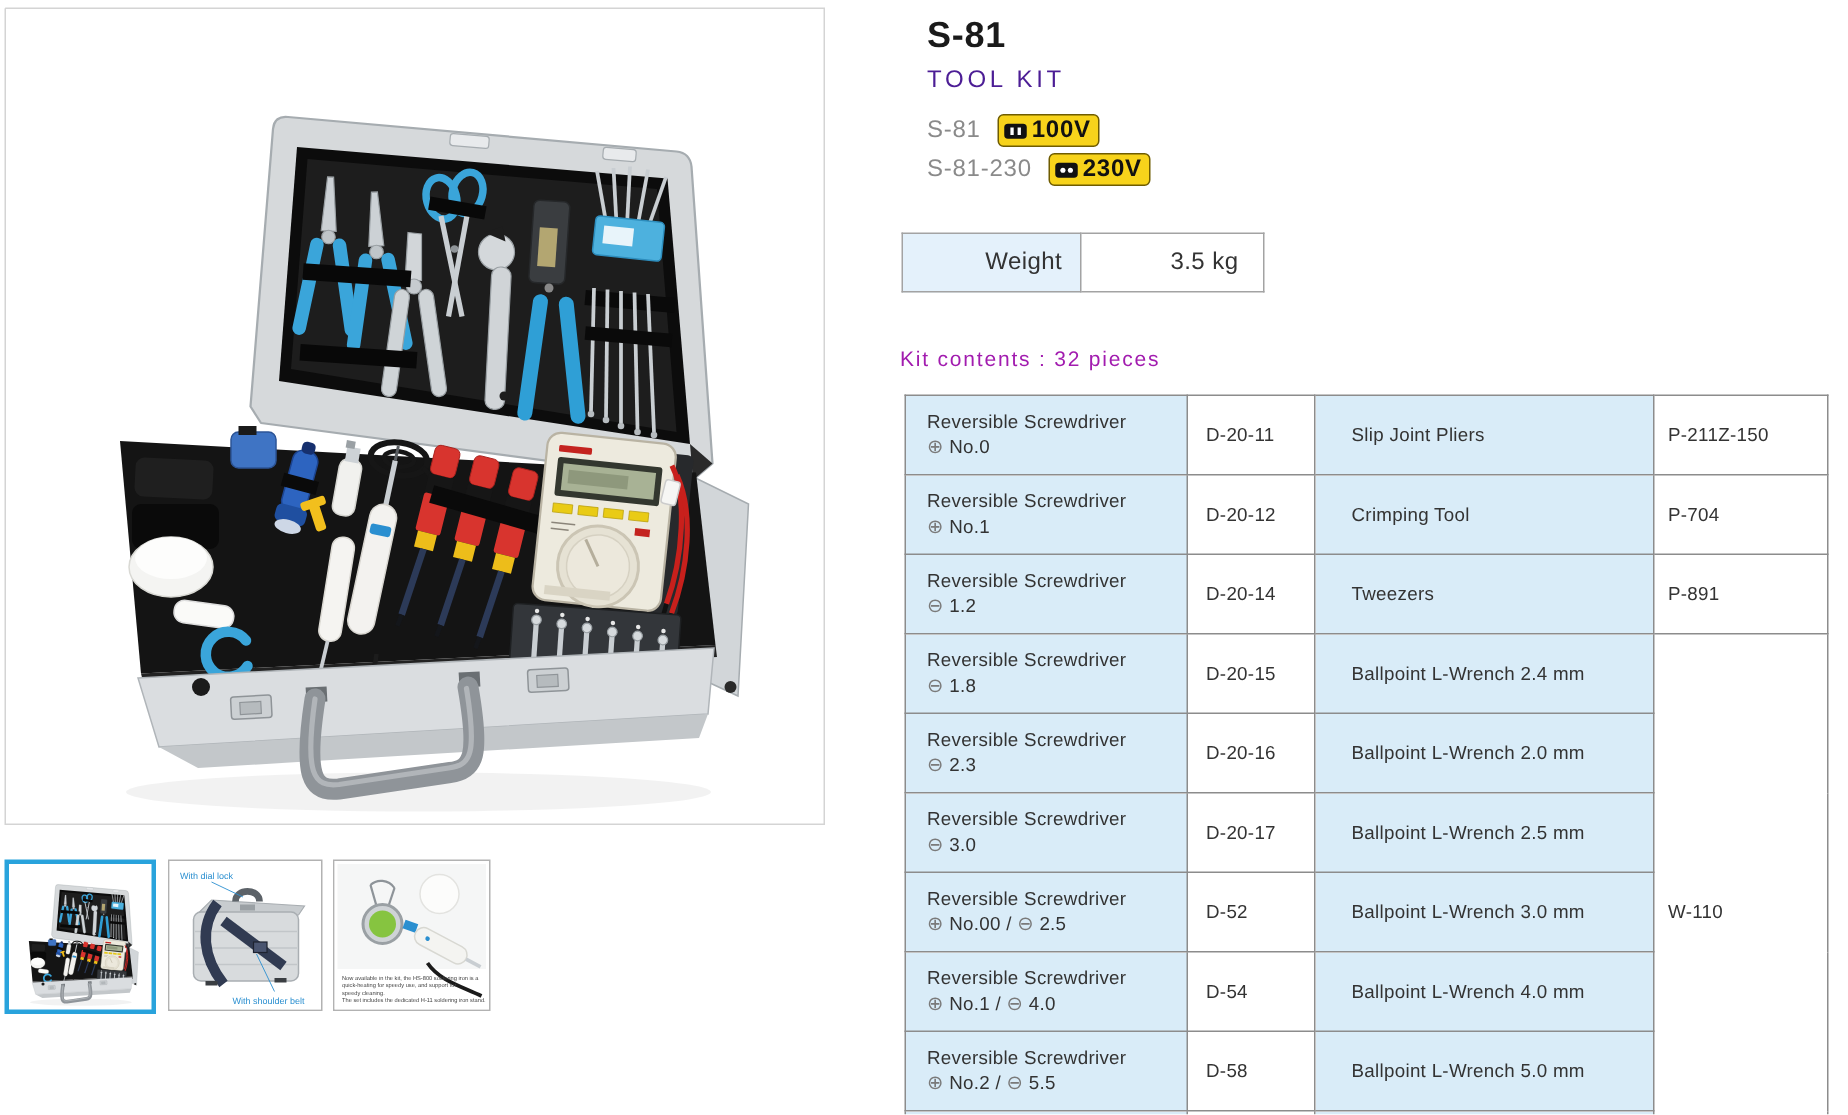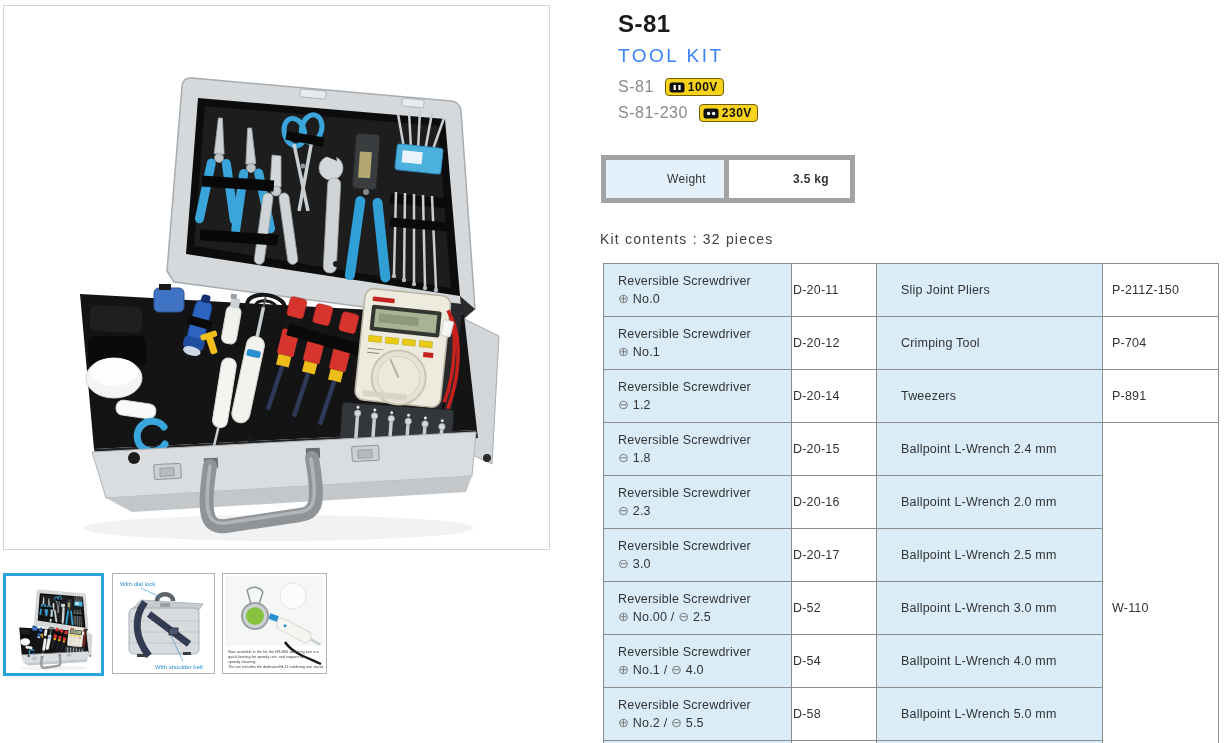--- a/index.html
+++ b/index.html
@@ -11,48 +11,48 @@
               border:1px solid #d4d4d4;background:#fff;}
   .thumb{position:absolute;top:573px;background:#fff;cursor:pointer;}
   .thumb svg{display:block;}
   .thumb-1{left:3px;width:95px;height:97px;border:3px solid #29a3dc;}
   .thumb-2{left:112px;width:101px;height:99px;border:1px solid #b2b2b2;}
   .thumb-3{left:222px;width:103px;height:99px;border:1px solid #b2b2b2;}
 
   
   .title{position:absolute;left:618px;top:10px;font-size:24px;font-weight:bold;
          color:#1a1a1a;letter-spacing:0.5px;}
-  .subtitle{position:absolute;left:618px;top:45px;font-size:19px;color:#3b82f6;
+  .subtitle{position:absolute;left:618px;top:45px;font-size:16px;color:#4c1d95;
             letter-spacing:2.5px;}
   .models{position:absolute;left:618px;top:74px;}
   .model-line{display:flex;align-items:center;gap:11px;height:26px;
               font-size:16px;color:#8a8a8a;letter-spacing:0.5px;}
   .badge{display:inline-flex;align-items:center;gap:3px;background:#f7d31b;
          border:1px solid #6f5c00;border-radius:4px;padding:1px 5px 1px 3px;
-         font-size:12px;font-weight:bold;color:#111;letter-spacing:0.5px;justify-content:center;}
+         font-size:16px;font-weight:bold;color:#111;letter-spacing:0.5px;justify-content:center;}
 
   
   .spec-table{position:absolute;left:601px;top:155px;border-collapse:collapse;}
-  .spec-table td{border:5px solid #a3a3a3;font-size:12px;color:#333;text-align:center;
+  .spec-table td{border:1px solid #a3a3a3;font-size:16px;color:#333;text-align:center;
                  height:36px;letter-spacing:0.3px;padding-left:44px;}
   .spec-table .sh{width:73px;background:#e4f1fb;}
-  .spec-table .sv{width:76px;background:#fff;font-weight:bold;}
+  .spec-table .sv{width:76px;background:#fff;}
 
   
-  .kit-heading{position:absolute;left:600px;top:231px;font-size:14px;color:#404040;
+  .kit-heading{position:absolute;left:600px;top:231px;font-size:14px;color:#a21caf;
                letter-spacing:1.2px;}
   .kit-table{position:absolute;left:603px;top:263px;border-collapse:collapse;
              table-layout:fixed;width:615px;}
   .kit-table td{border:1px solid #8c8c8c;font-size:12.5px;color:#333;
                 letter-spacing:0.2px;overflow:hidden;}
   .kit-table tr{height:53px;}
   .c-blue{background:#d9ecf8;}
   .c-white{background:#fff;}
   .kit-table .c1{padding-left:14px;}
-  .kit-table .c2{padding-left:1px;}
+  .kit-table .c2{padding-left:12px;}
   .kit-table .c3{padding-left:24px;}
   .kit-table .c4{padding-left:9px;}
   .item-name{margin-bottom:3px;}
   .drv-icon{font-family:"DejaVu Sans",sans-serif;font-size:13px;color:#7a7a7a;}
 </style>
 </head>
 <body>
 
 <div class="page">
 

